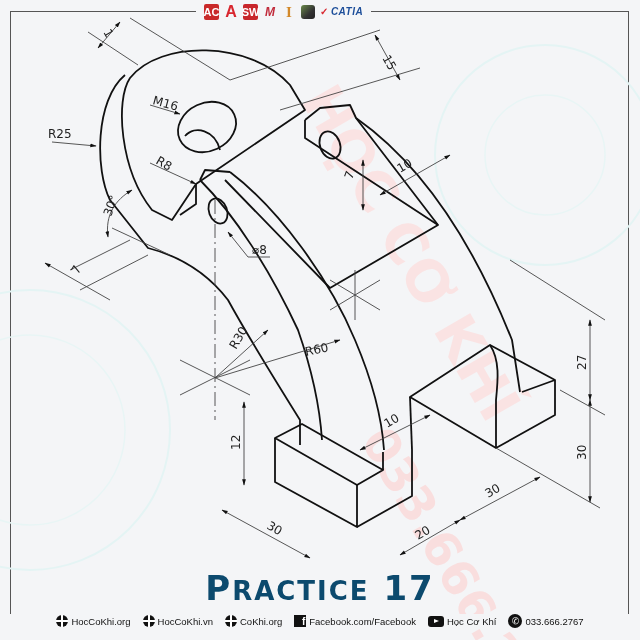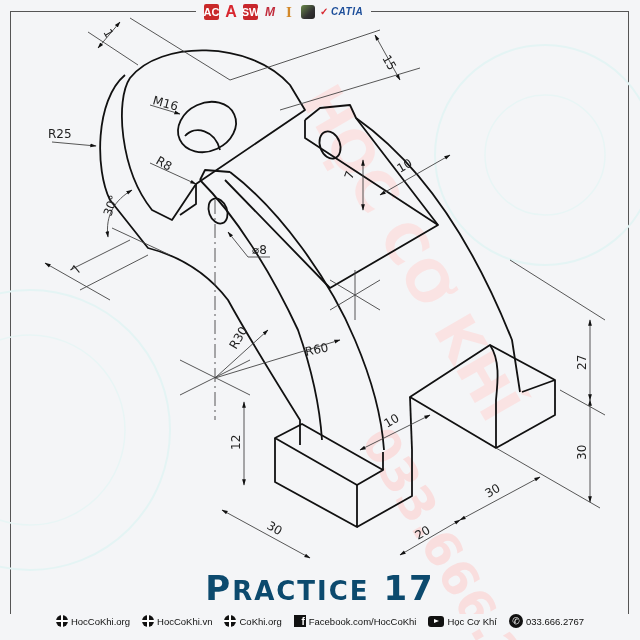--- a/index.html
+++ b/index.html
@@ -186,21 +186,21 @@
   <span class="seg">
       <span class="globe"></span>
       <span>HocCoKhi.vn</span>
     </span>
   <span class="seg">
       <span class="globe"></span>
       <span>CoKhi.org</span>
     </span>
   <span class="seg">
       <span class="fb">f</span>
-      <span>Facebook.com/HocCoKhi</span>
+      <span>Facebook.com/Facebook</span>
     </span>
   <span class="seg">
       <span class="yt"></span>
       <span>Học Cơ Khí</span>
     </span>
   <span class="seg">
       <span class="phone">✆</span>
       <span>033.666.2767</span>
     </span>
 </div>

